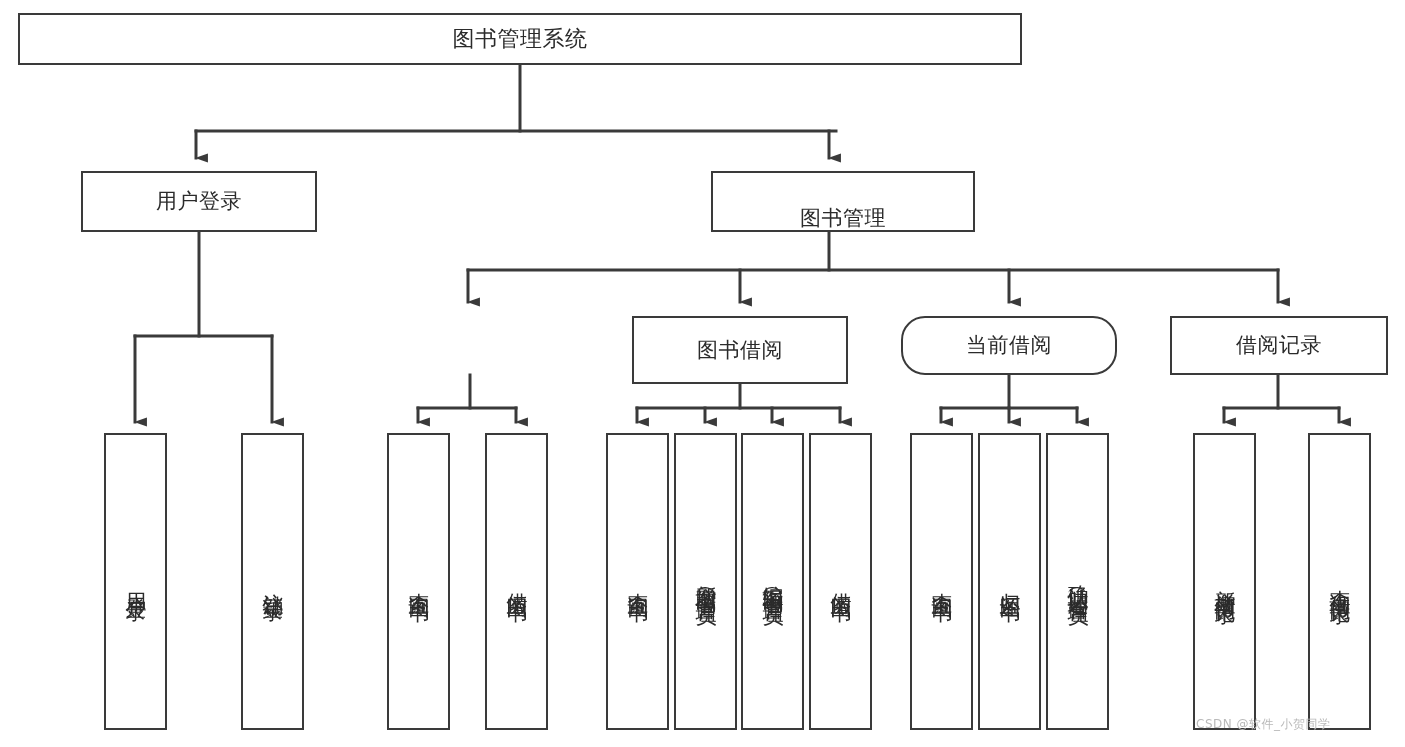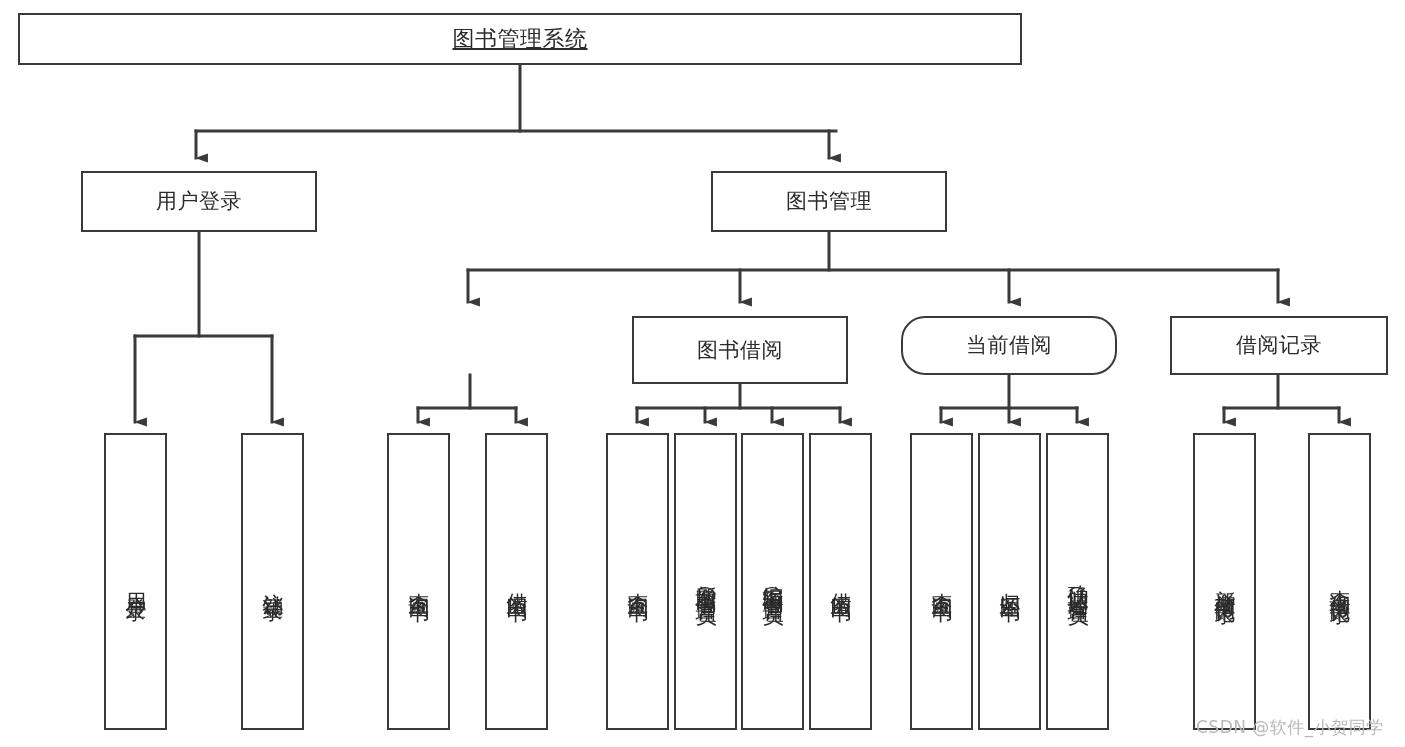--- a/index.html
+++ b/index.html
@@ -41,36 +41,35 @@
     text-align: center;
     letter-spacing: 0.5px;
     line-height: 1.15;
     white-space: pre;
   }
   .node.horiz .label {
     font-size: 21px;
   }
   .node.root .label {
     font-size: 22px;
-    text-decoration: underline;
   }
   .node.vert {
     align-items: center;
     justify-content: center;
   }
   .node.vert .label {
     writing-mode: vertical-rl;
     text-orientation: upright;
     font-size: 21px;
     letter-spacing: 3px;
     line-height: 1.1;
   }
   .watermark {
     position: absolute;
-    font-size: 17px;
+    font-size: 12px;
     color: #b9b9b9;
     white-space: nowrap;
     letter-spacing: 0.5px;
     font-family: "DejaVu Sans", "Liberation Sans", sans-serif;
   }
 </style>
 </head>
 <body>
 
 <div id="canvas">
@@ -126,21 +125,21 @@
   </svg>
 
   <div class="node root horiz" style="left:18px; top:13px; width:1004px; height:52px;">
     <span class="label">图书管理系统</span>
   </div>
 
   <div class="node horiz" style="left:81px; top:171px; width:236px; height:61px;">
     <span class="label">用户登录</span>
   </div>
 
-  <div class="node horiz" style="left:711px; top:171px; width:236px; height:61px;">
+  <div class="node horiz" style="left:711px; top:171px; width:264px; height:61px;align-items:flex-end;">
     <span class="label">图书管理</span>
   </div>
 
 
   <div class="node horiz" style="left:632px; top:316px; width:216px; height:68px;">
     <span class="label">图书借阅</span>
   </div>
 
   <div class="node horiz" style="left:901px; top:316px; width:216px; height:59px;border-radius:24px;">
     <span class="label">当前借阅</span>

